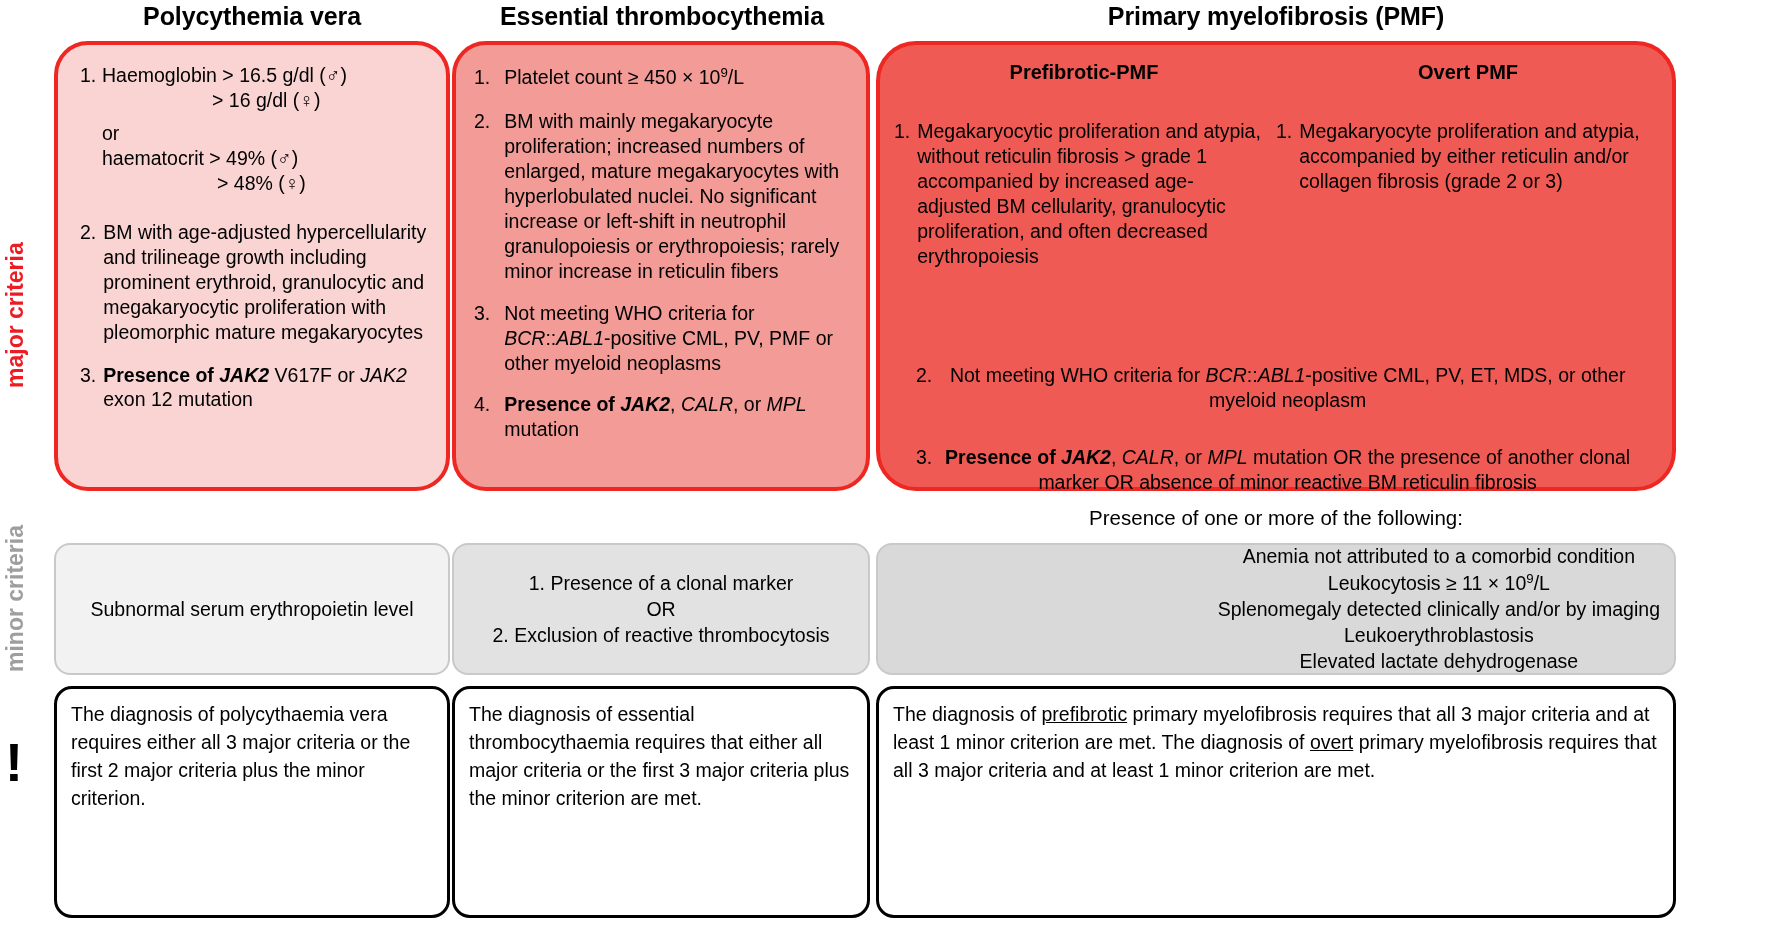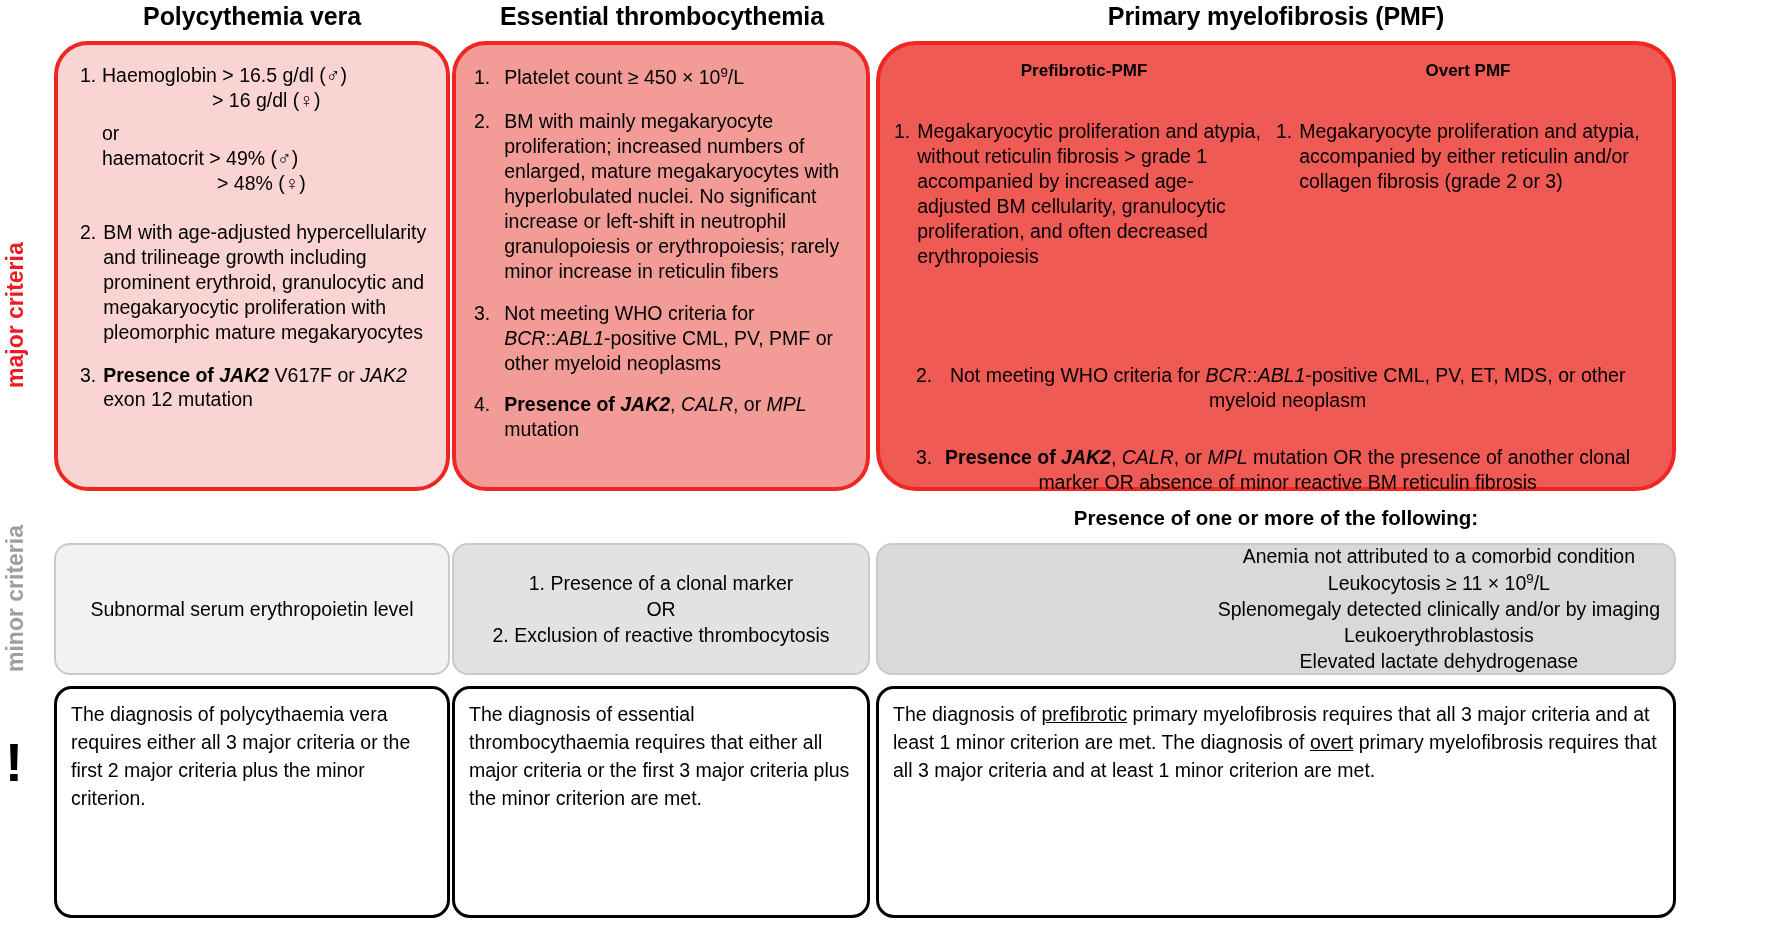--- a/index.html
+++ b/index.html
@@ -124,21 +124,21 @@
     position: absolute;
     left: 0; top: 16px; width: 100%;
     display: flex;
     box-sizing: border-box;
     padding: 0 12px;
   }
   .pmf-sub-title {
     flex: 1 1 50%;
     text-align: center;
     font-weight: bold;
-    font-size: 17px;
+    font-size: 20px;
   }
   .pmf-cols {
     position: absolute;
     left: 0; top: 74px; width: 100%;
     display: flex;
     box-sizing: border-box;
     padding: 0 14px;
     font-size: 19.5px;
     line-height: 1.28;
   }
@@ -172,21 +172,21 @@
     padding: 8px 14px;
   }
   #minor-pv  { left: 54px;  top: 543px; width: 396px; height: 132px; background: #f2f2f2; }
   #minor-et  { left: 452px; top: 543px; width: 418px; height: 132px; background: #e2e2e2; }
   #minor-pmf { left: 876px; top: 543px; width: 800px; height: 132px; background: #d9d9d9; justify-content: flex-end; }
 
   #minor-pmf-heading {
     position: absolute;
     left: 876px; top: 506px; width: 800px;
     text-align: center;
-    font-weight: bold;
+    font-weight: normal;
     font-size: 20.5px;
   }
 
   
   .diag-box {
     position: absolute;
     border: 3.5px solid #000000;
     border-radius: 18px;
     box-sizing: border-box;
     background: #ffffff;

